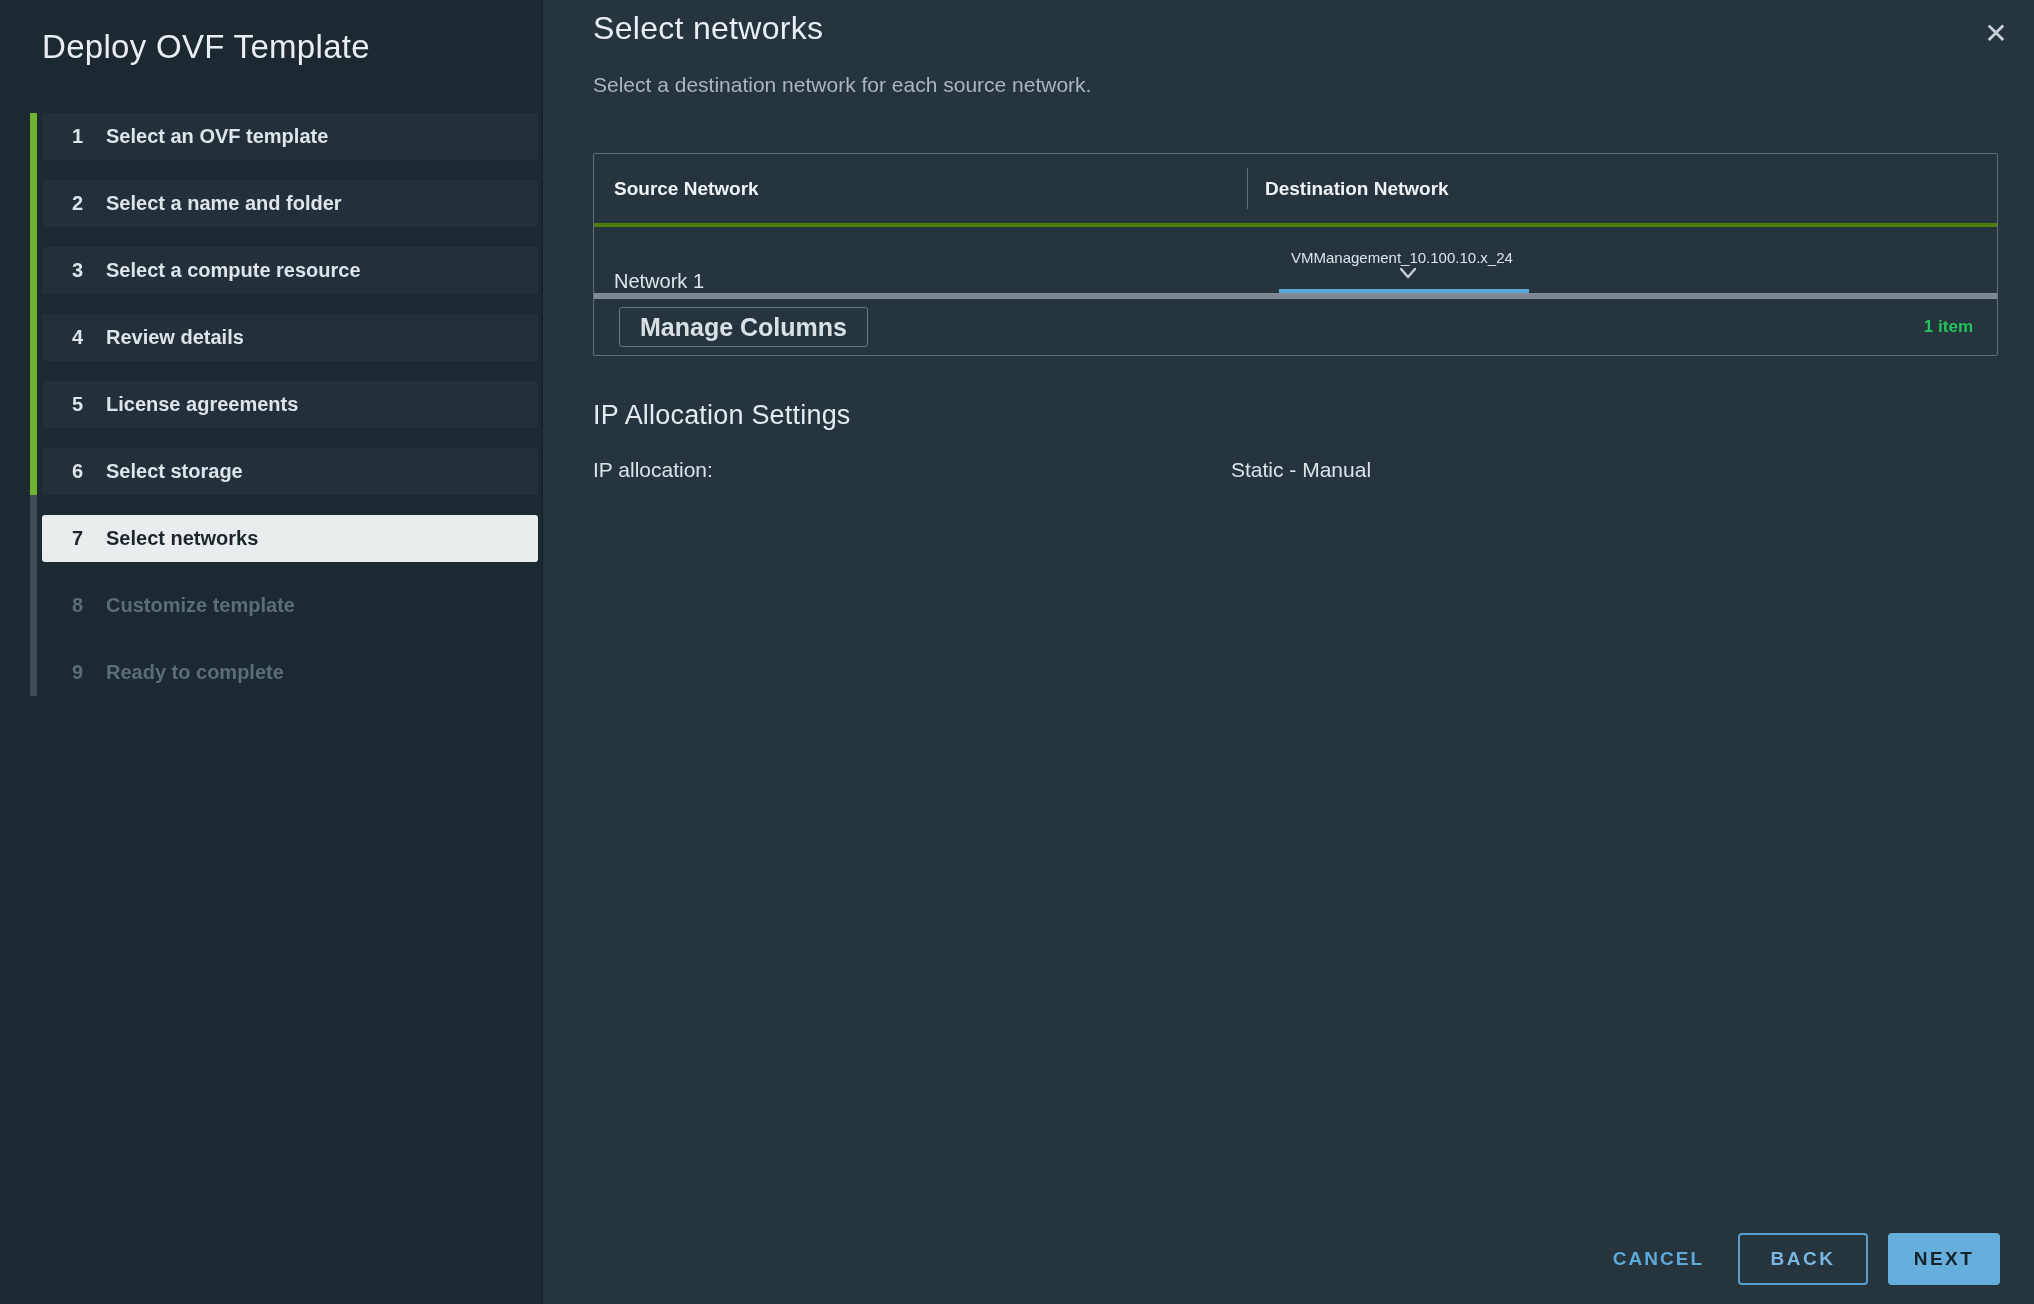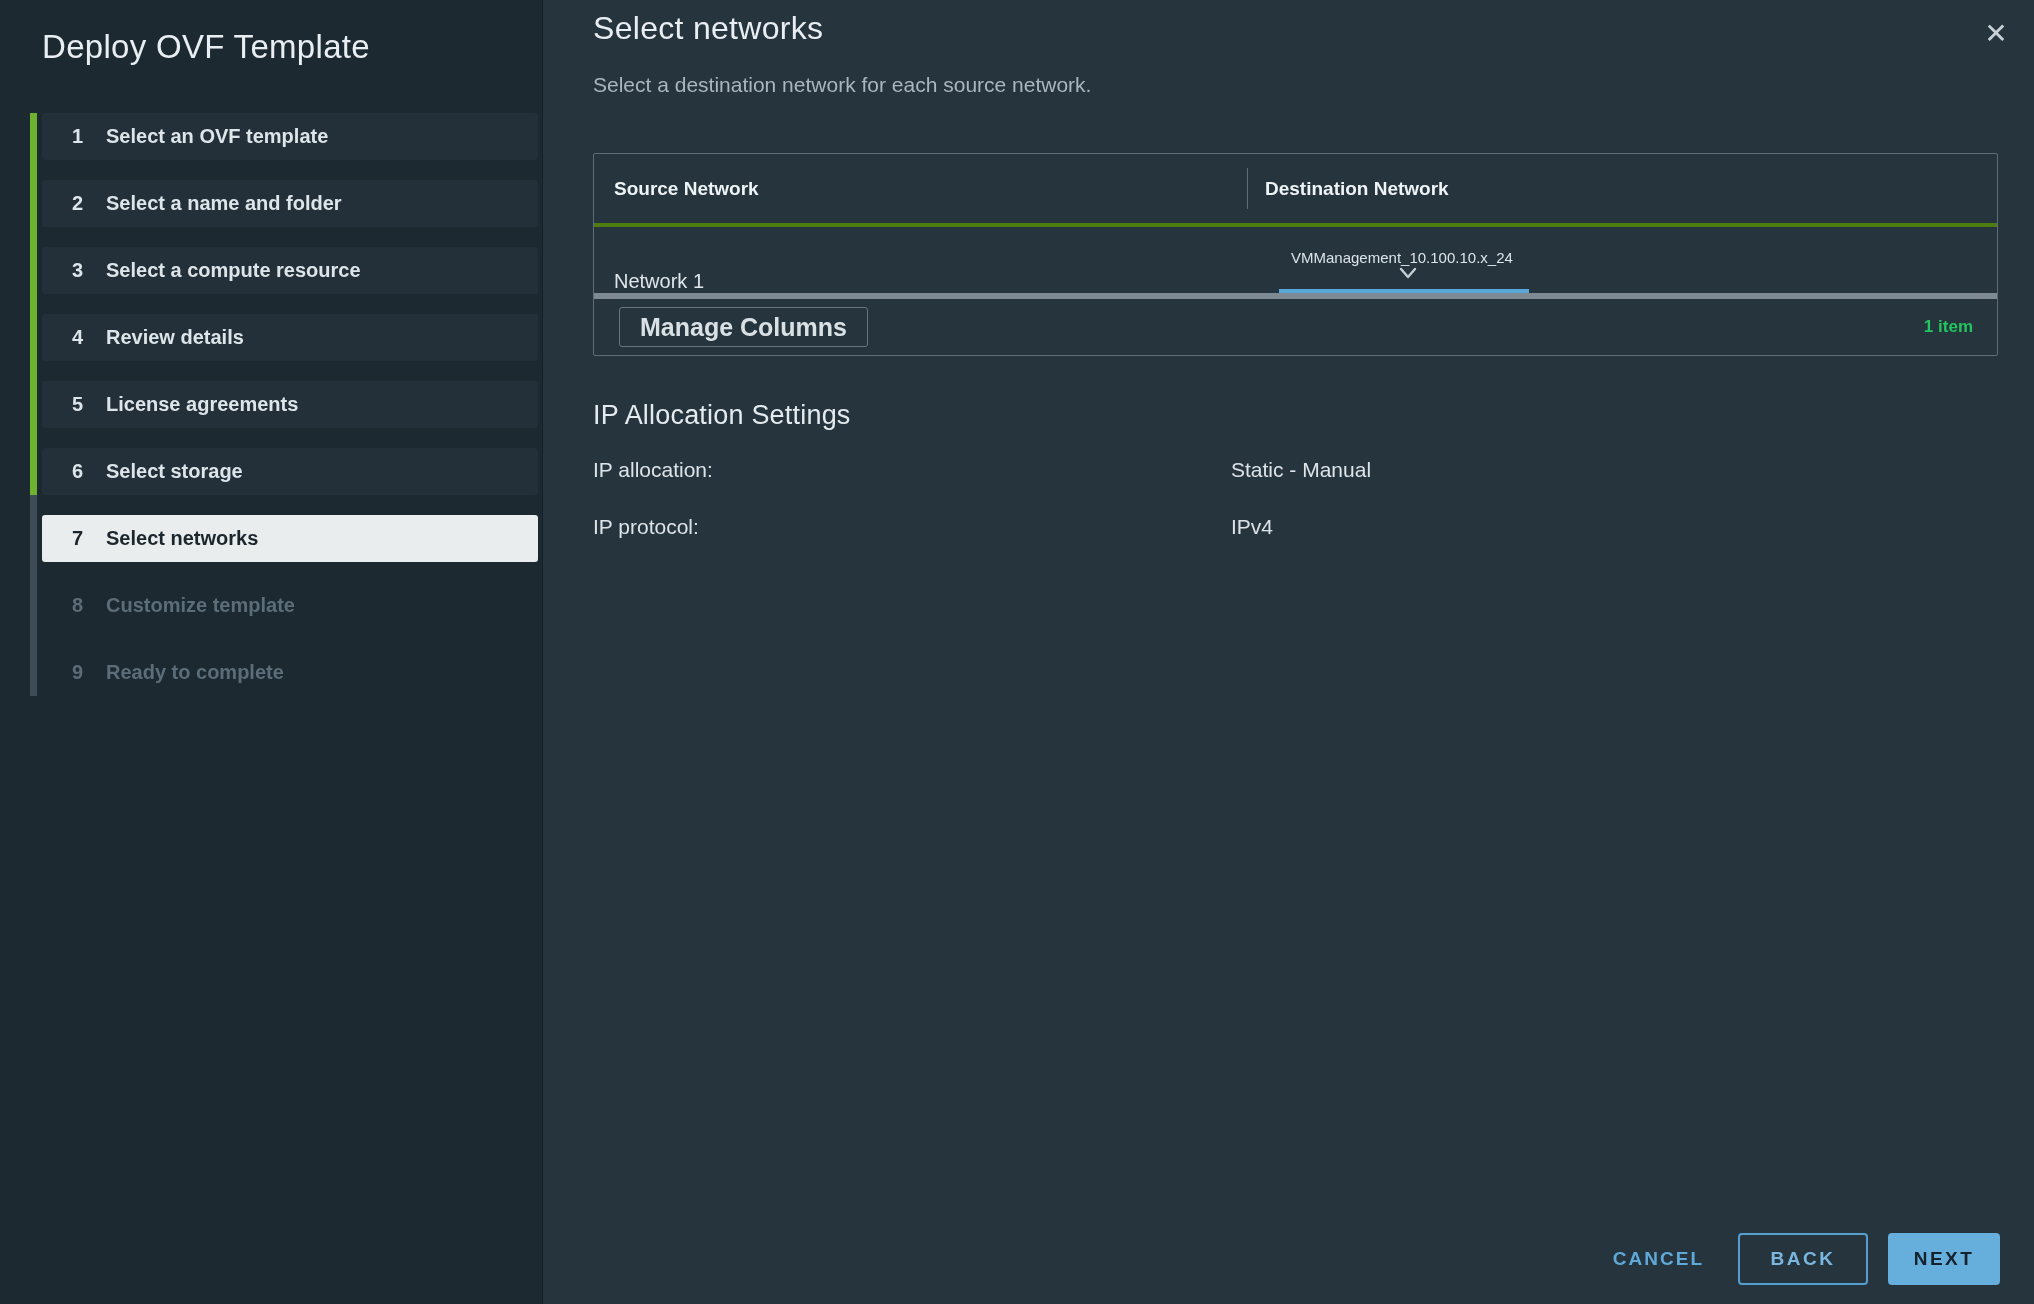--- a/index.html
+++ b/index.html
@@ -224,22 +224,19 @@
       <button class="manage-cols-btn">Manage Columns</button>
       <span class="item-count">1 item</span>
     </div>
   </section>
 
   <h3 class="ip-heading">IP Allocation Settings</h3>
 
   <div class="kv-row r1">
     <span class="kv-label">IP allocation:</span><span class="kv-value">Static - Manual</span>
   </div>
-  <div class="kv-row r2">
-    <span class="kv-label">IP protocol:</span><span class="kv-value">IPv4</span>
-  </div>
 
   <div class="footer-actions">
     <button class="btn btn-cancel">CANCEL</button>
     <button class="btn btn-back">BACK</button>
     <button class="btn btn-next">NEXT</button>
   </div>
 </main>
 
 </body></html>

